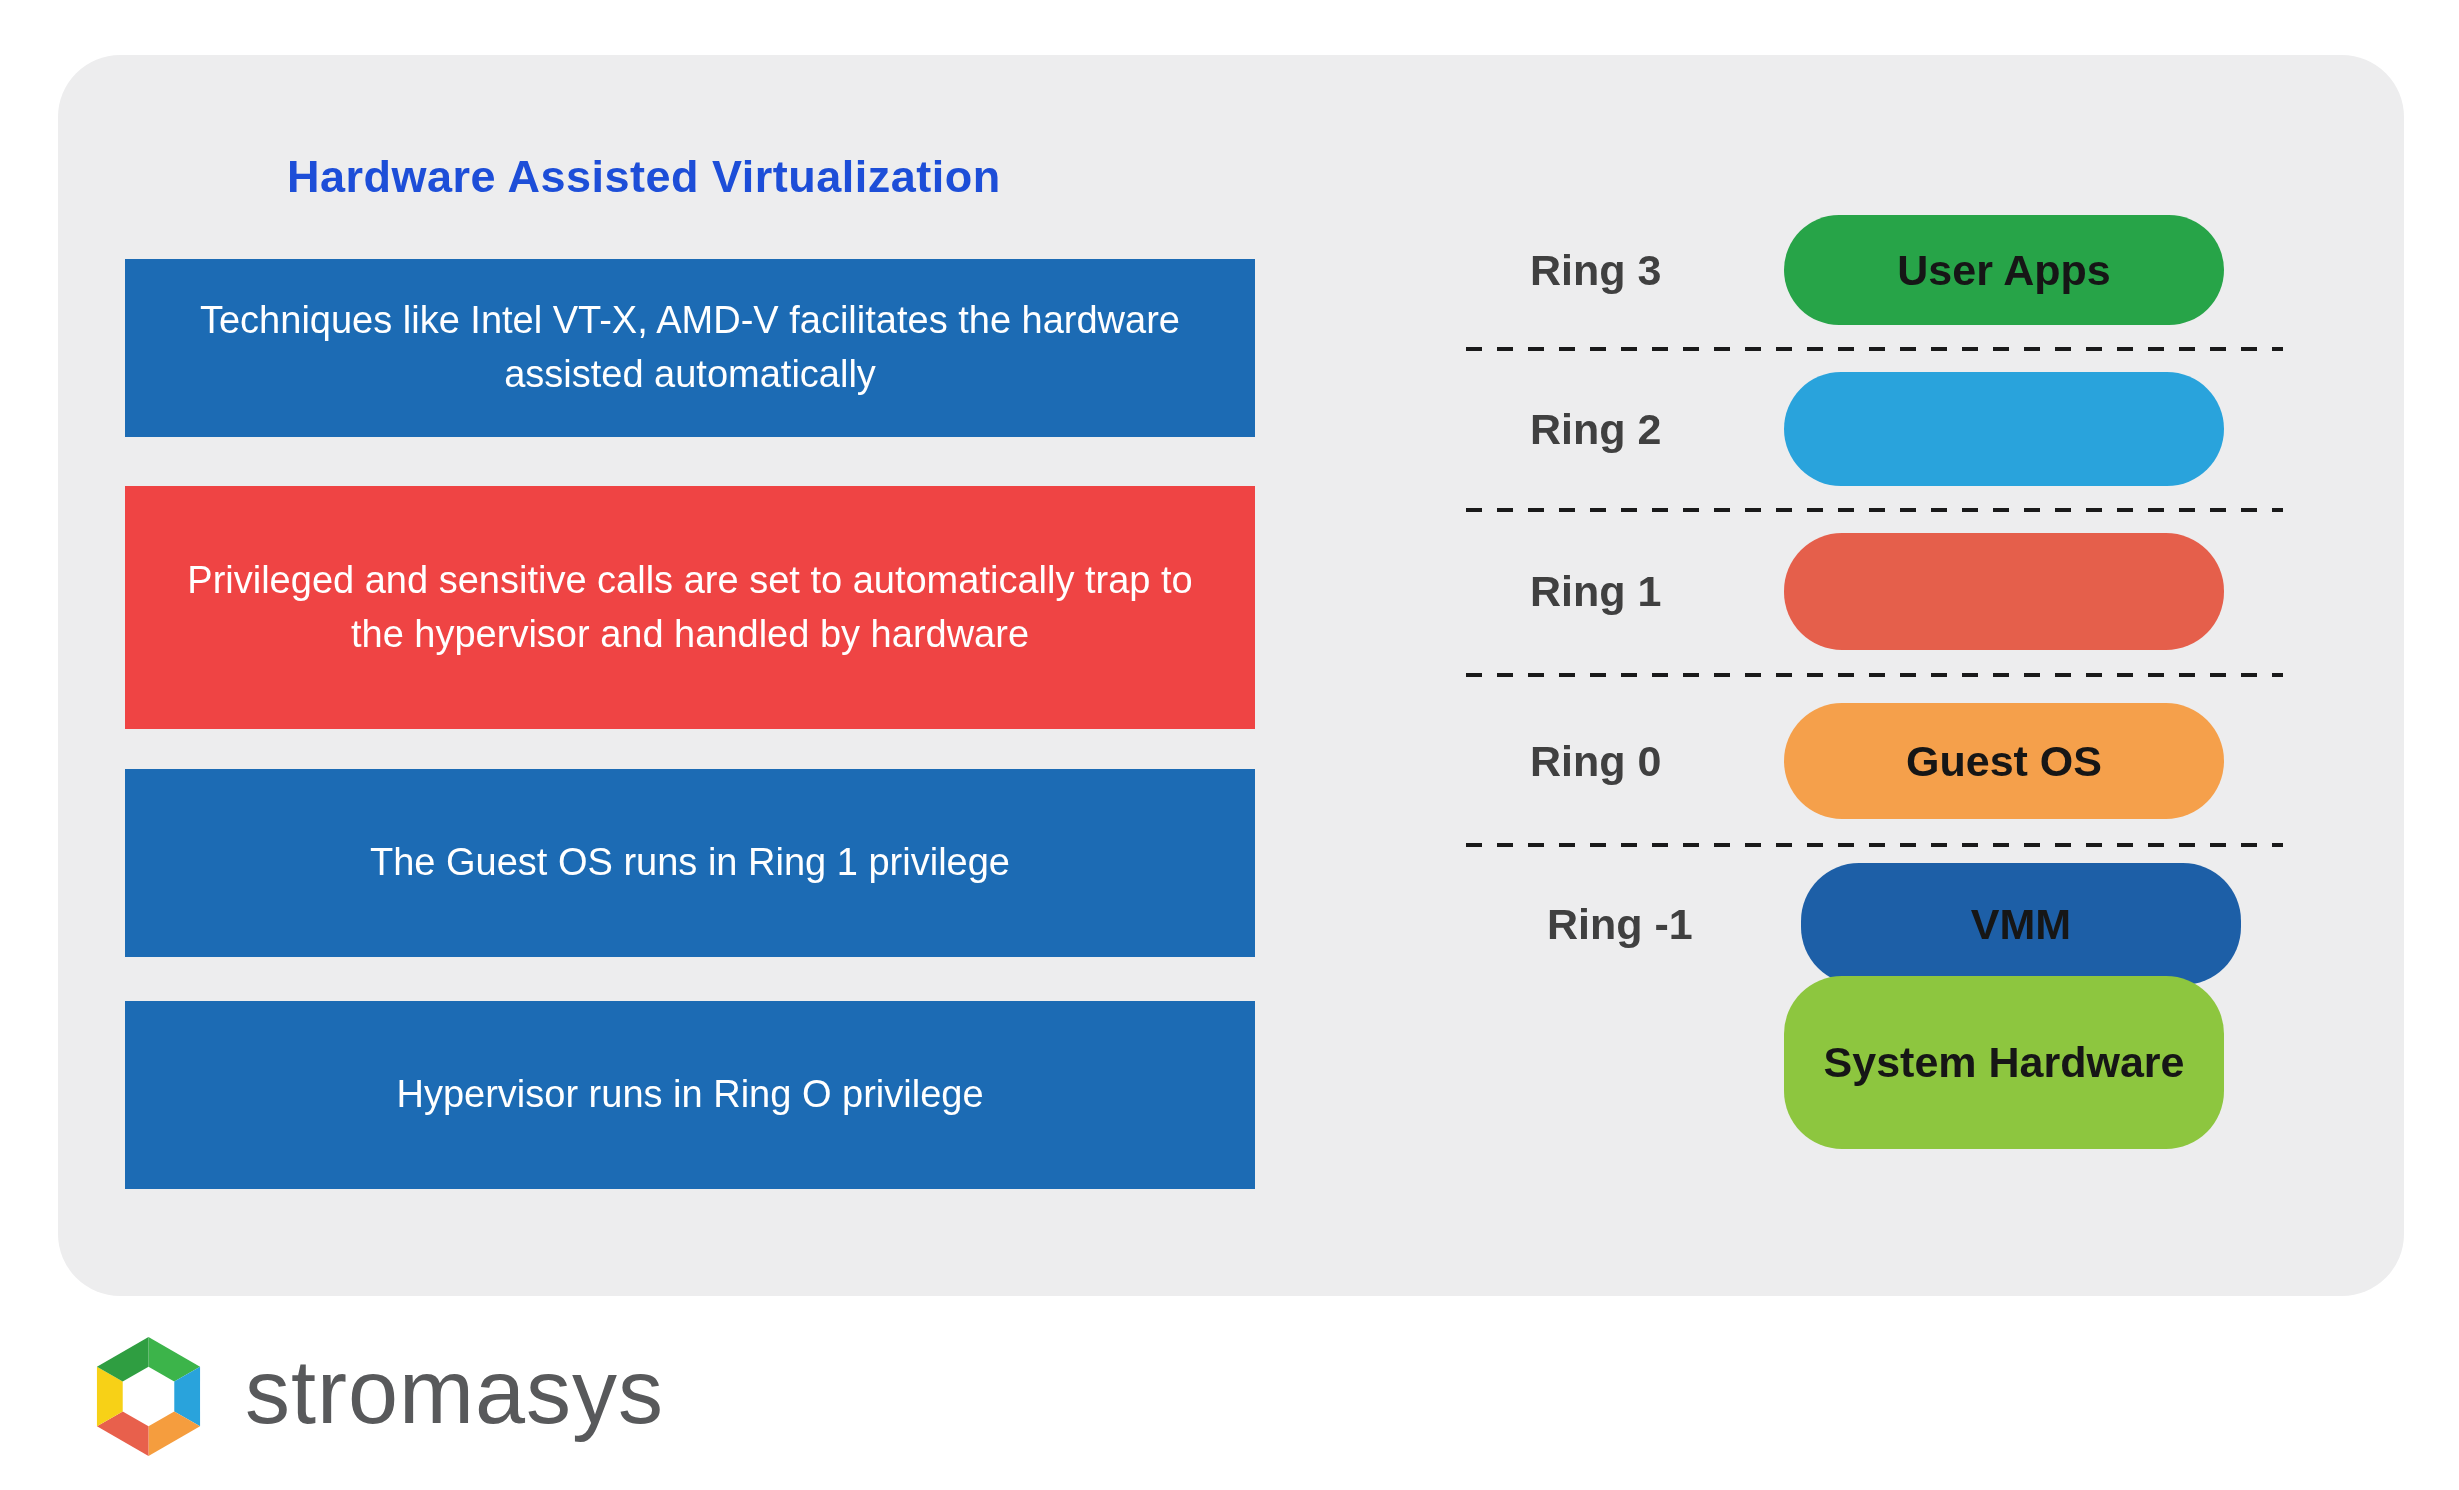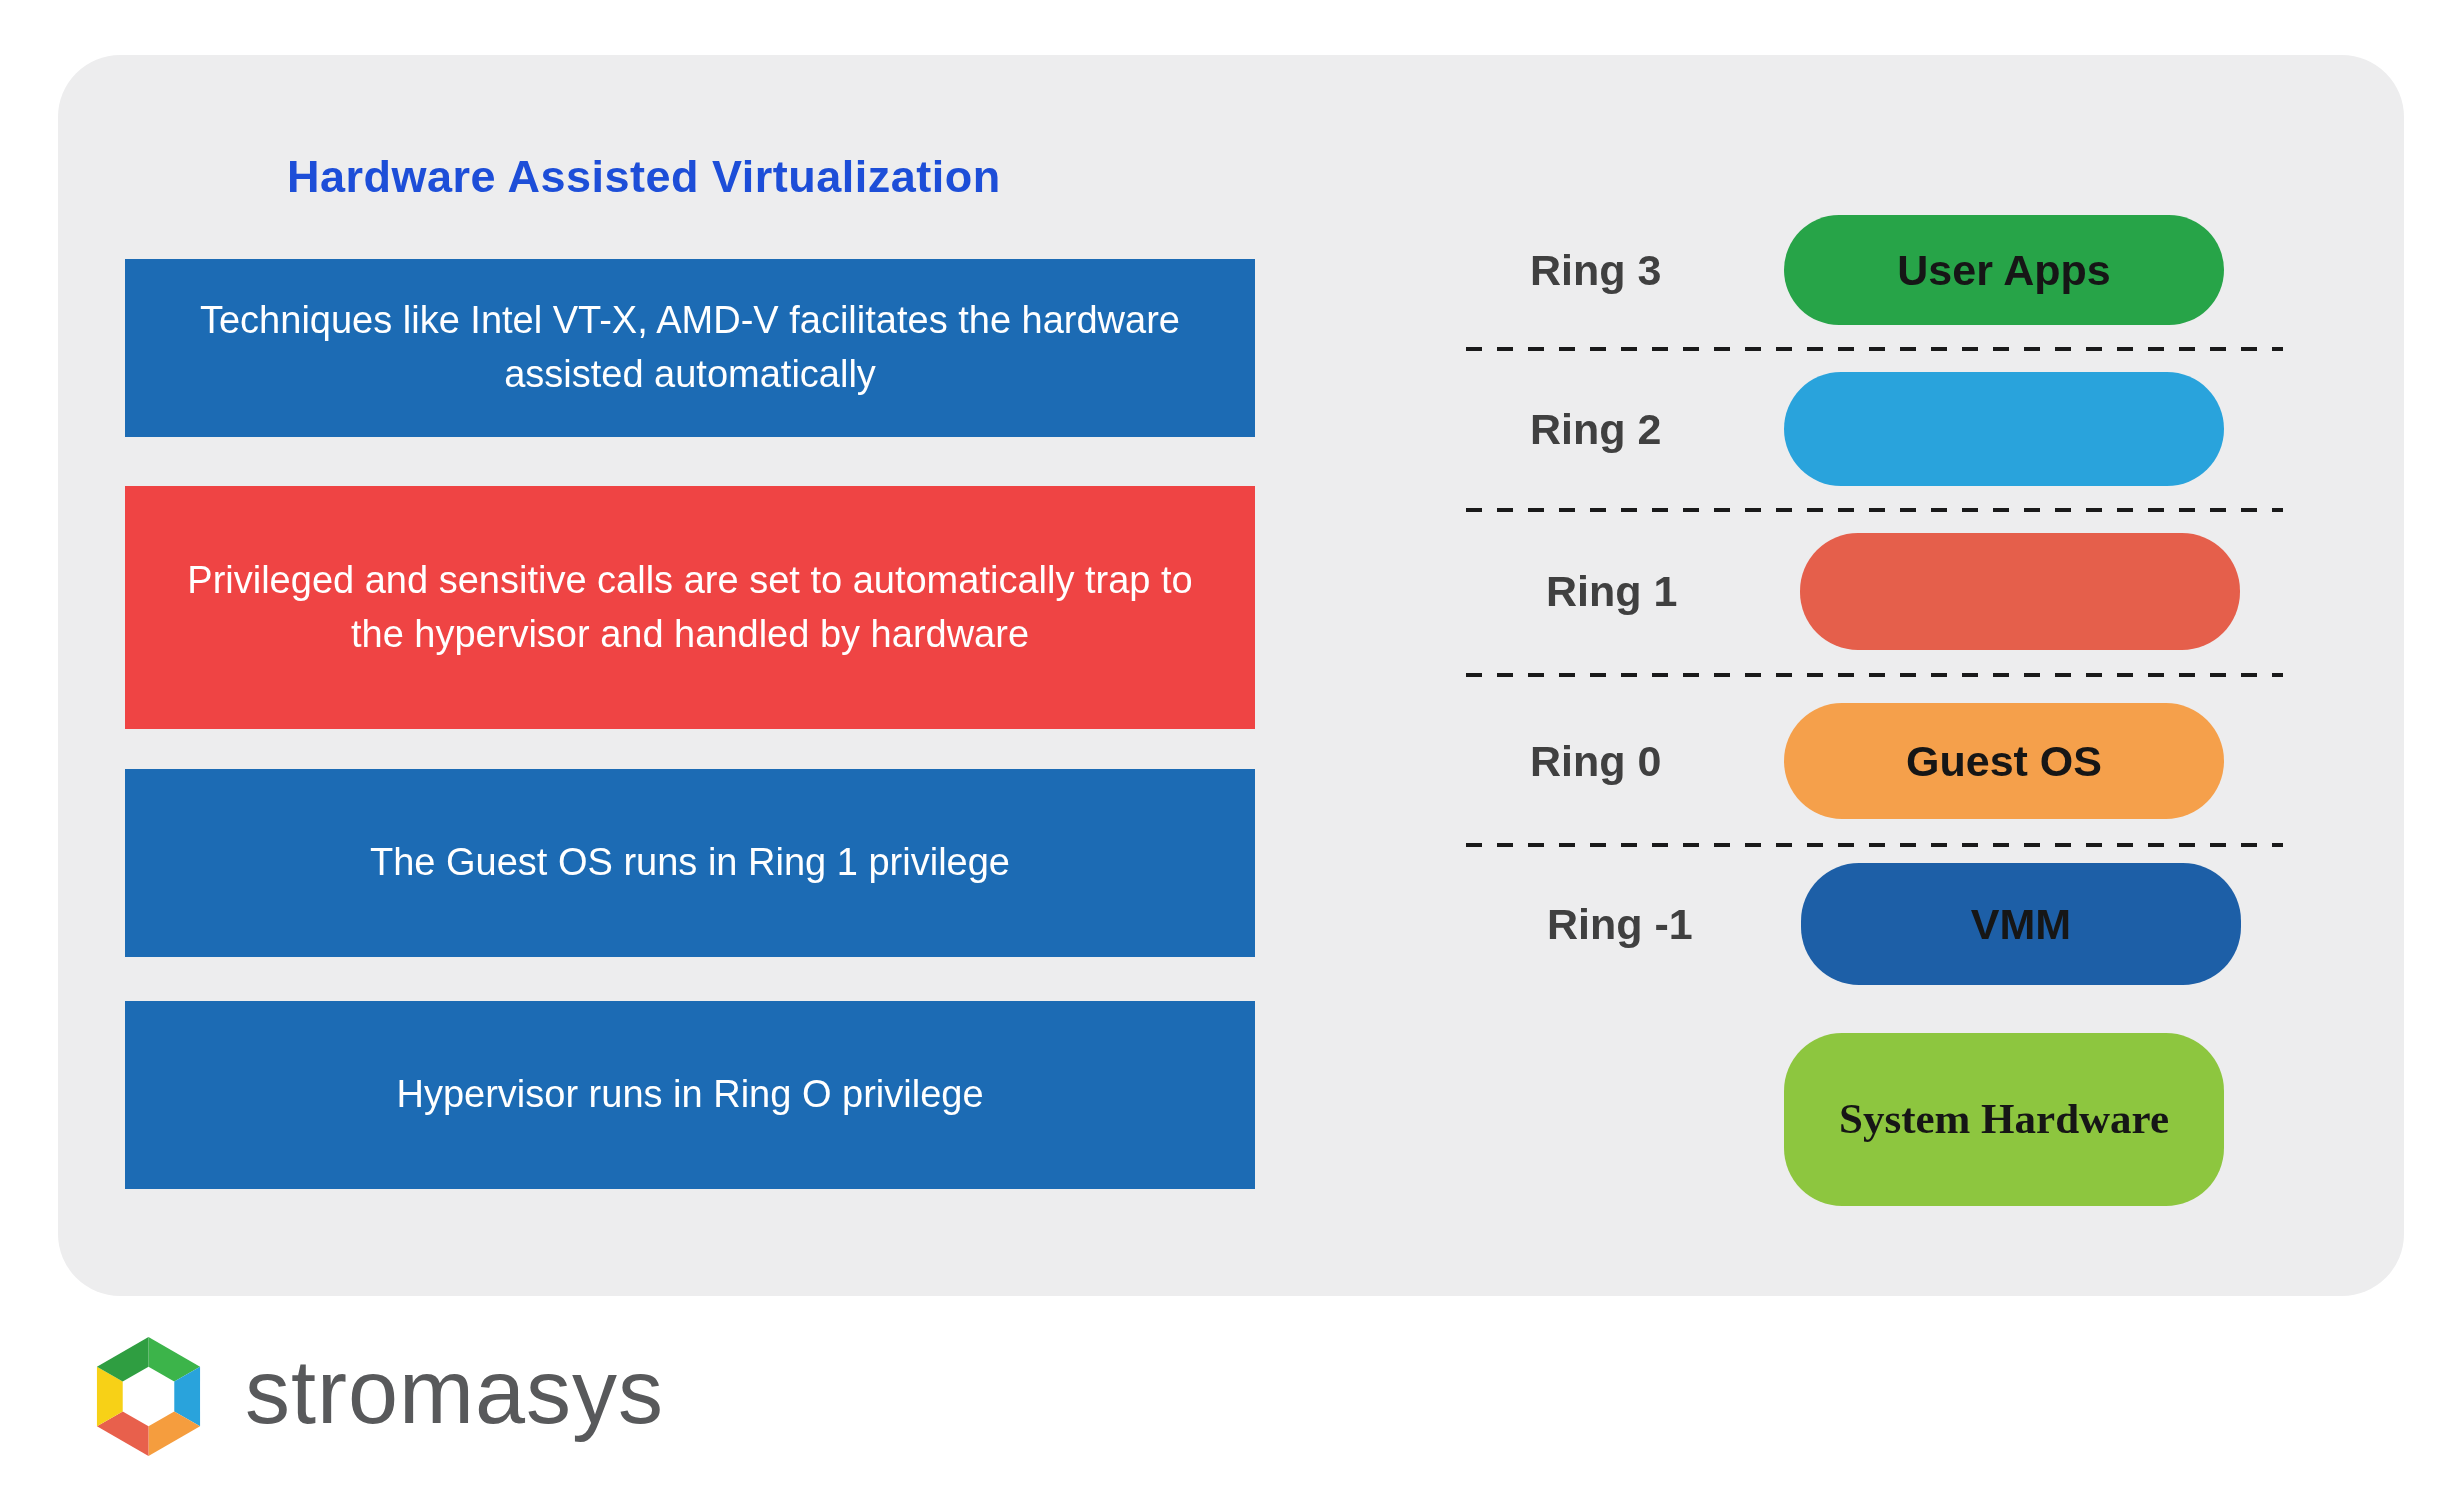--- a/index.html
+++ b/index.html
@@ -74,24 +74,24 @@
   }
   .pill-text {
     font-size: 43px;
     font-weight: bold;
     color: #161616;
     line-height: 1.35;
     padding: 0 38px;
   }
   .row1 { top: 160px;  height: 110px; }
   .row2 { top: 317px;  height: 114px; }
-  .row3 { top: 478px;  height: 117px; margin-left: 16px; }
+  .row3 { top: 478px;  height: 117px; }
   .row4 { top: 648px;  height: 116px; }
   .row5 { top: 808px;  height: 122px; margin-left: 17px; }
-  .row6 { top: 978px; height: 173px; font-family: Liberation Serif, serif; }
+  .row6 { top: 921px; height: 173px; }
 
   .dash {
     position: absolute;
     left: 1408px;
     width: 817px;
     height: 3.8px;
     background: repeating-linear-gradient(90deg, #1a1a1a 0 16.3px, transparent 16.3px 31px);
   }
   .dash1 { top: 292px; }
   .dash2 { top: 453px; }

